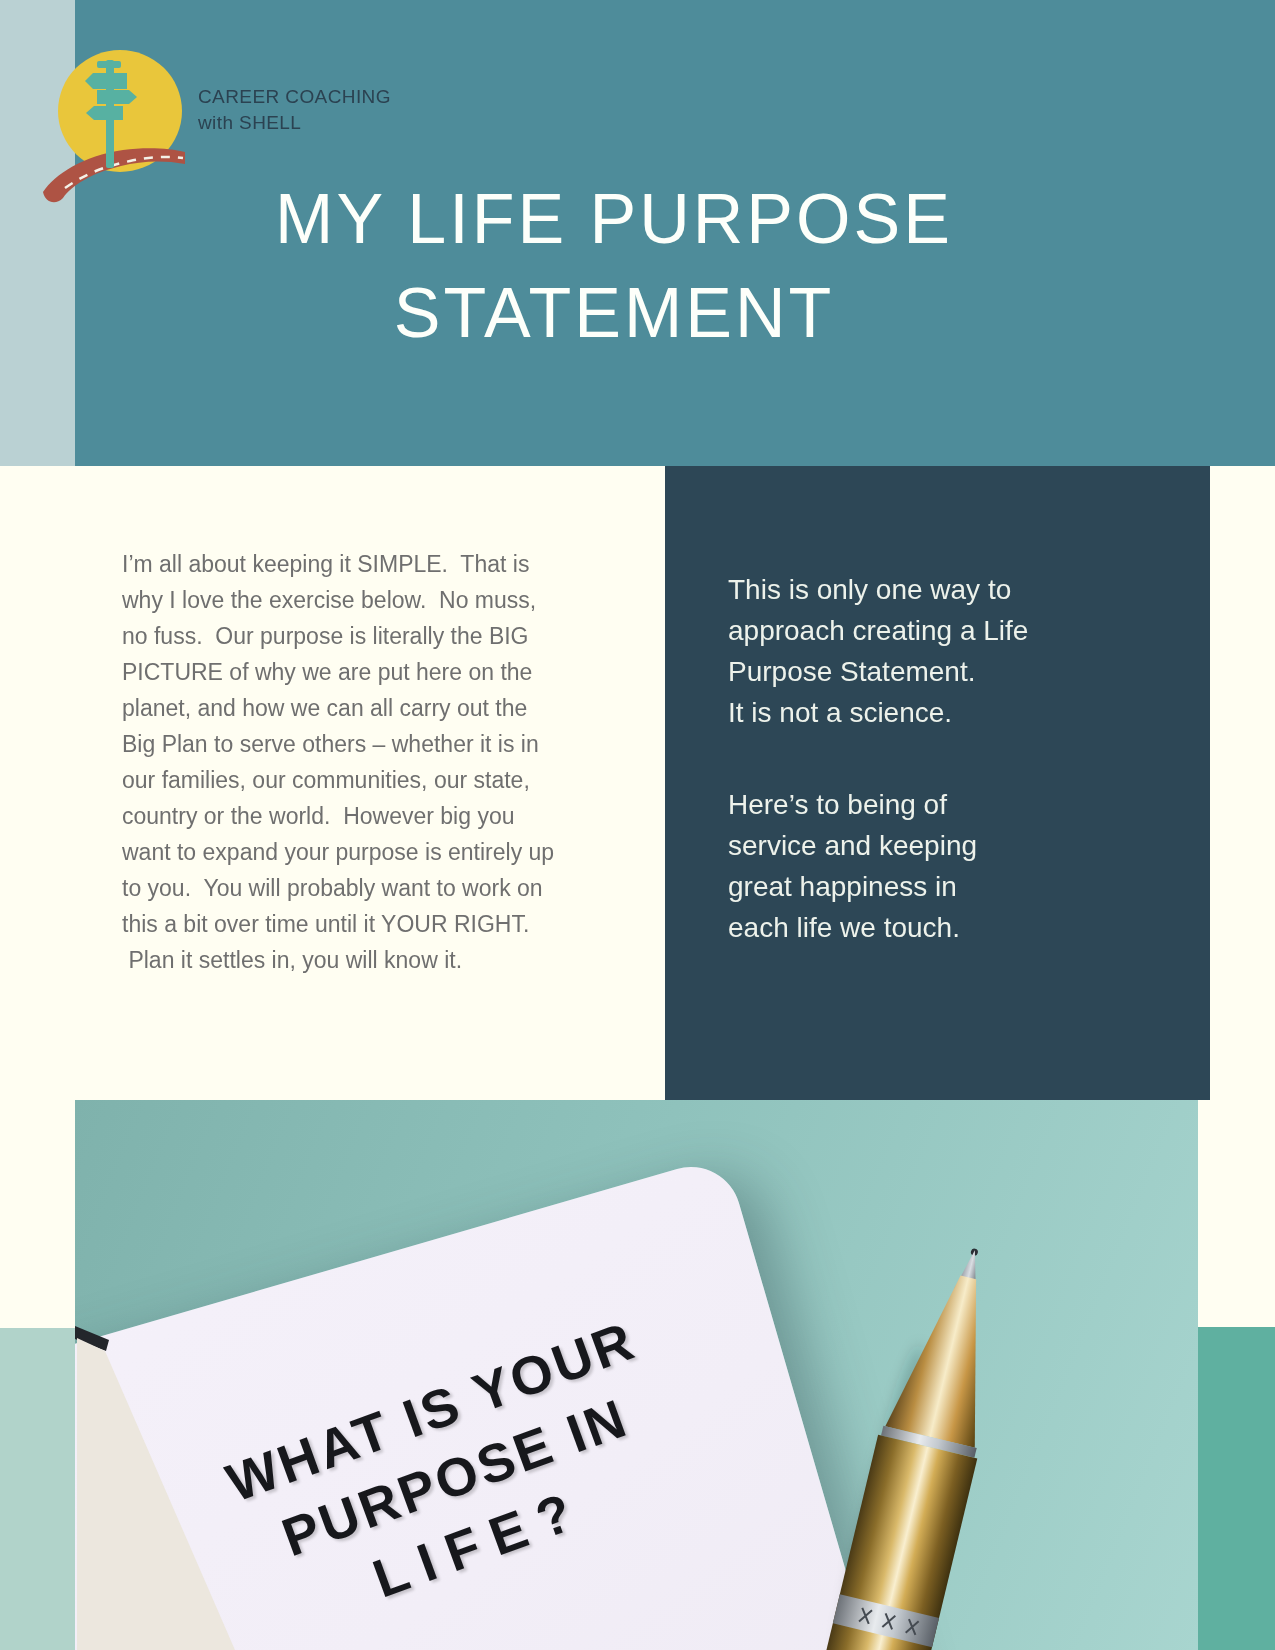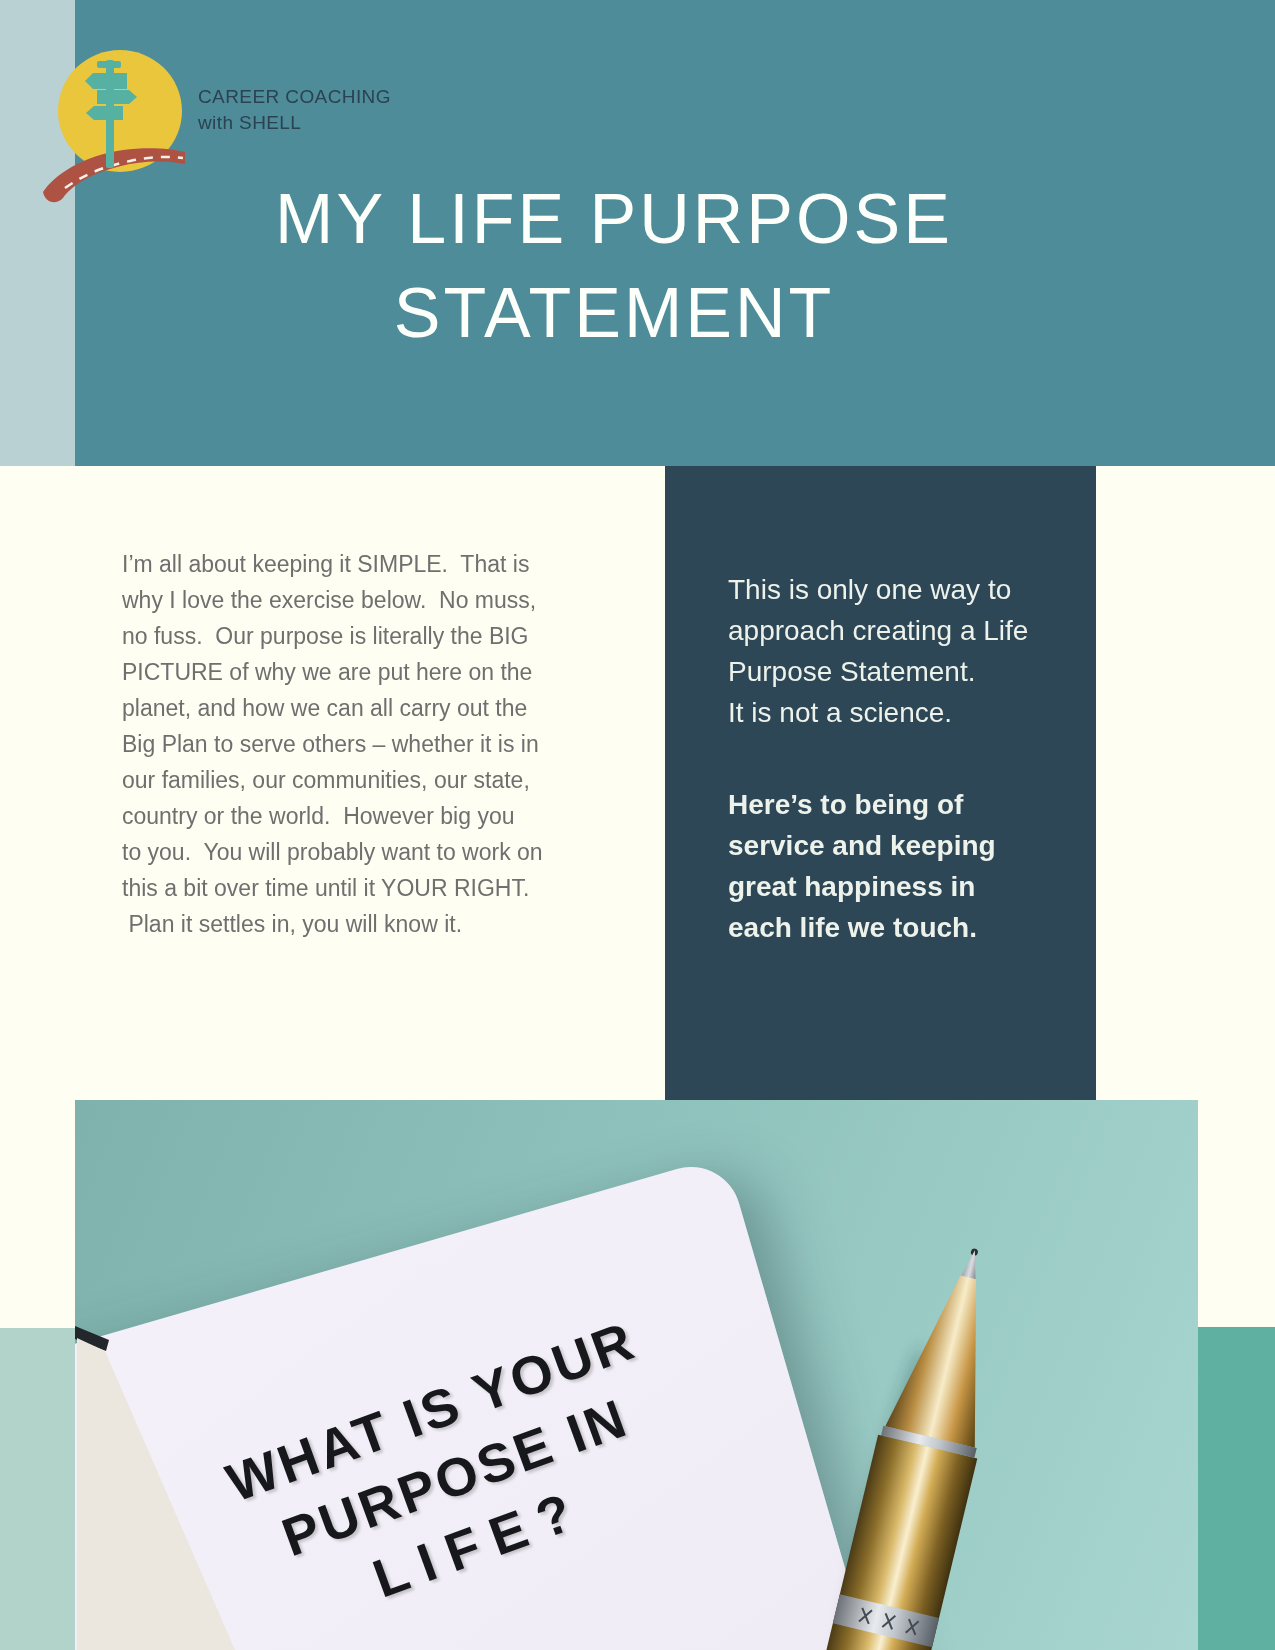--- a/index.html
+++ b/index.html
@@ -16,23 +16,23 @@
   .logo-text{position:absolute;left:198px;top:84px;color:var(--logo-text,#2b4251);font-weight:normal;line-height:26px;font-size:19px;letter-spacing:.4px;}
   
   .title{
     position:absolute;left:0;top:172px;width:1228px;text-align:center;
     color:var(--title-text,#fdfffa);font-size:70px;line-height:94px;font-weight:400;letter-spacing:3px;
   }
   
   .intro{position:absolute;left:122px;top:546px;color:var(--body-text,#6f6f6f);font-size:23px;line-height:36px;}
   .intro div{white-space:pre;}
   
-  .dark-panel{position:absolute;left:665px;top:466px;width:431px;height:634px;background:var(--dark-panel,#2d4756);}
+  .dark-panel{position:absolute;left:665px;top:466px;width:545px;height:634px;background:var(--dark-panel,#2d4756);}
   .panel-p1{position:absolute;left:63px;top:103px;color:var(--panel-text,#edf2eb);font-size:28px;line-height:41px;}
-  .panel-p2{position:absolute;left:63px;top:318px;color:var(--panel-text,#edf2eb);font-size:28px;line-height:41px;font-weight:bold;}
+  .panel-p2{position:absolute;left:63px;top:318px;color:var(--panel-text,#edf2eb);font-size:28px;line-height:41px;font-weight:normal;}
   .panel-p1 div,.panel-p2 div{white-space:pre;}
   
   .photo{
     position:absolute;left:75px;top:1100px;width:1123px;height:550px;overflow:hidden;
     background:linear-gradient(112deg,var(--photo-teal-dark,#7fb2ac) 0%,#8fc2bc 45%,var(--photo-teal-light,#a8d5cf) 100%);
   }
   .sheet{
     position:absolute;left:-450px;top:55px;width:1100px;height:1100px;
     background:linear-gradient(160deg,#f5f1fa 0%,#f2eef7 40%,#ebe7f1 100%);
     border-radius:50px;
@@ -89,20 +89,21 @@
 
   <div class="intro">
     <div>I’m all about keeping it SIMPLE.  That is</div>
     <div>why I love the exercise below.  No muss,</div>
     <div>no fuss.  Our purpose is literally the BIG</div>
     <div>PICTURE of why we are put here on the</div>
     <div>planet, and how we can all carry out the</div>
     <div>Big Plan to serve others – whether it is in</div>
     <div>our families, our communities, our state,</div>
     <div>country or the world.  However big you</div>
+    <div>want to expand your purpose is entirely up</div>
     <div>to you.  You will probably want to work on</div>
     <div>this a bit over time until it YOUR RIGHT.</div>
     <div> Plan it settles in, you will know it.</div>
   </div>
 
   <div class="dark-panel">
     <div class="panel-p1">
       <div>This is only one way to</div>
       <div>approach creating a Life</div>
       <div>Purpose Statement.</div>

